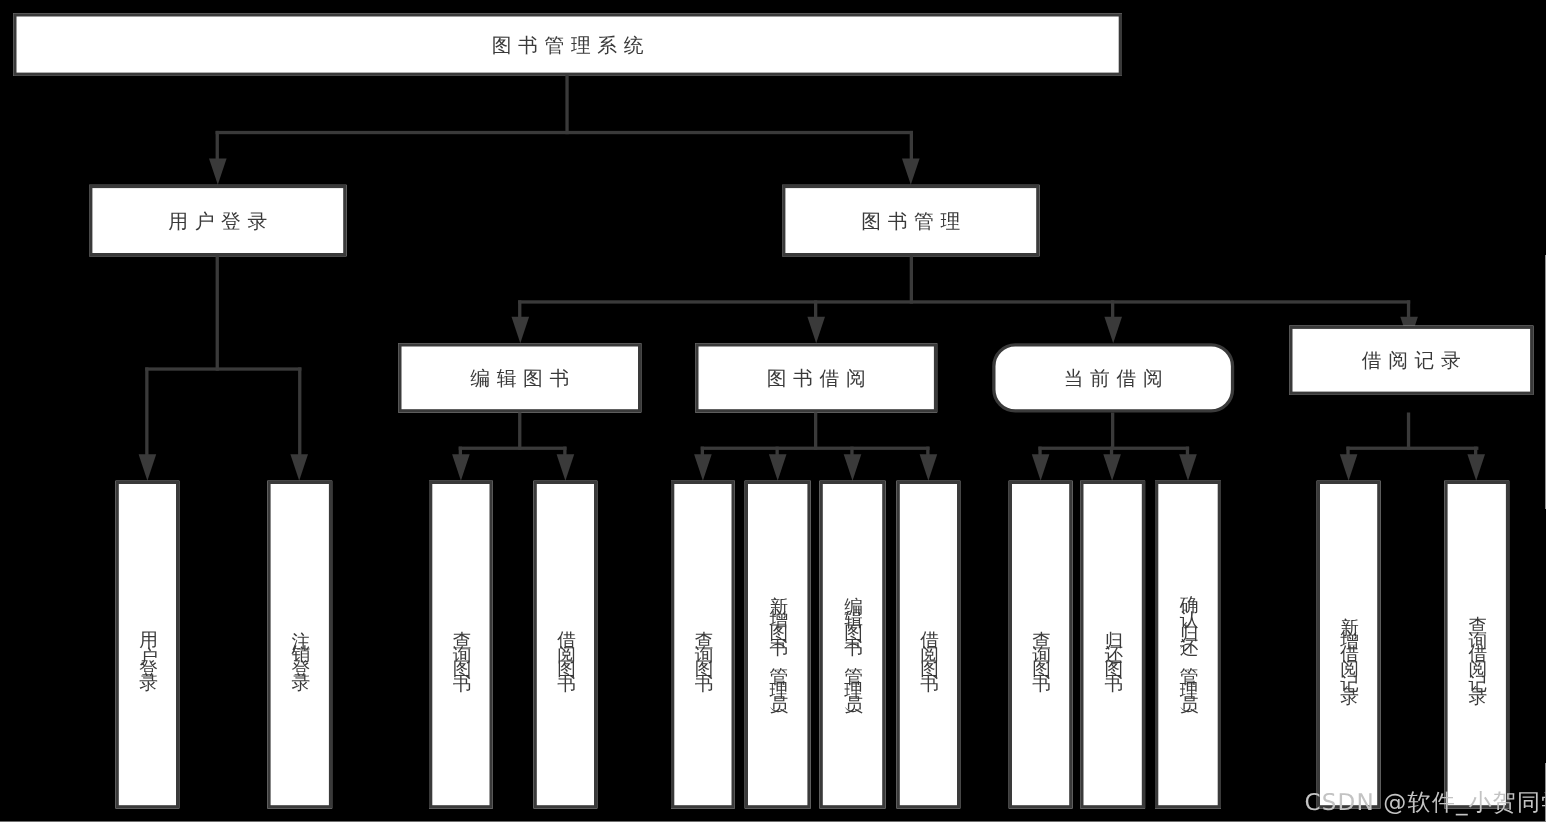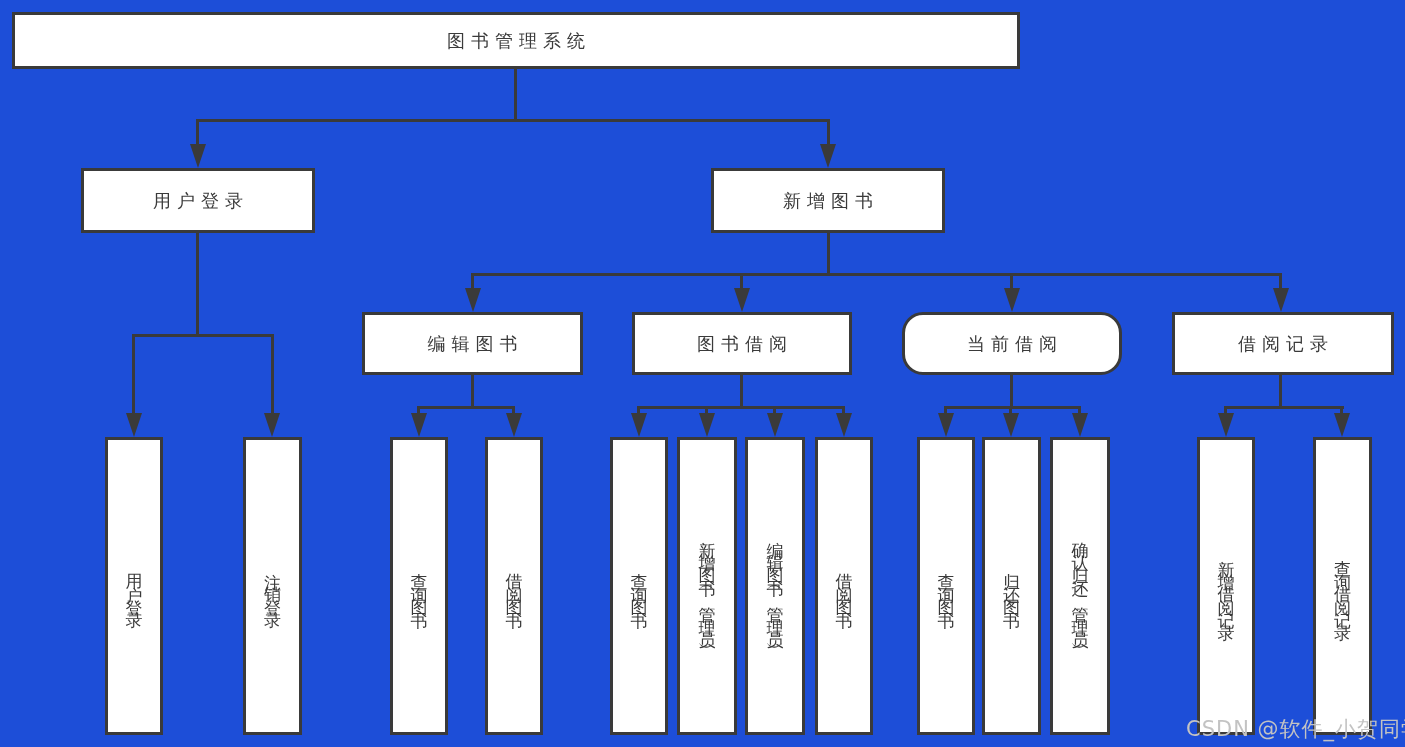--- a/index.html
+++ b/index.html
@@ -4,21 +4,21 @@
 <style>
   :root{
     --line:#3a3a3a;
     --text:#3a3a3a;
   }
   html,body{margin:0;padding:0;background:#ffffff;}
   body{font-family:"DejaVu Sans","Liberation Sans",sans-serif;}
   #stage{
     position:relative;
     width:1405px;height:747px;
-    background:#1d4ed8;
+    background:#000000;
     overflow:hidden;
   }
   
   .box{
     position:absolute;
     box-sizing:border-box;
     border:3px solid var(--line);
     background:#ffffff;
     display:flex;align-items:center;justify-content:center;
     color:var(--text);
@@ -75,21 +75,21 @@
   <div class="hline" style="left:196px;top:119px;width:634px;"></div>
   <div class="vline" style="left:196px;top:119px;height:30px;"></div>
   <div class="arrow" style="left:190px;top:144px;"></div>
   <div class="vline" style="left:827px;top:119px;height:30px;"></div>
   <div class="arrow" style="left:820px;top:144px;"></div>
 
   <div class="box" style="left:81px;top:168px;width:234px;height:65px;">
     <span>用户登录</span>
   </div>
   <div class="box" style="left:711px;top:168px;width:234px;height:65px;">
-    <span>新增图书</span>
+    <span>图书管理</span>
   </div>
 
   <div class="vline" style="left:196px;top:233px;height:104px;"></div>
   <div class="hline" style="left:132px;top:334px;width:142px;"></div>
   <div class="vline" style="left:132px;top:334px;height:82px;"></div>
   <div class="arrow" style="left:126px;top:413px;"></div>
   <div class="vline" style="left:271px;top:334px;height:82px;"></div>
   <div class="arrow" style="left:264px;top:413px;"></div>
 
   <div class="vline" style="left:827px;top:233px;height:43px;"></div>
@@ -105,21 +105,21 @@
 
   <div class="box" style="left:362px;top:312px;width:221px;height:63px;">
     <span>编辑图书</span>
   </div>
   <div class="box" style="left:632px;top:312px;width:220px;height:63px;">
     <span>图书借阅</span>
   </div>
   <div class="box" style="left:902px;top:312px;width:220px;height:63px;border-radius:21px;">
     <span>当前借阅</span>
   </div>
-  <div class="box" style="left:1172px;top:312px;width:222px;height:63px;">
+  <div class="box" style="left:1172px;top:296px;width:222px;height:63px;">
     <span>借阅记录</span>
   </div>
 
   <div class="vline" style="left:471px;top:375px;height:34px;"></div>
   <div class="hline" style="left:417px;top:406px;width:98px;"></div>
   <div class="vline" style="left:417px;top:406px;height:10px;"></div>
   <div class="arrow" style="left:411px;top:413px;"></div>
   <div class="vline" style="left:512px;top:406px;height:10px;"></div>
   <div class="arrow" style="left:506px;top:413px;"></div>
 

